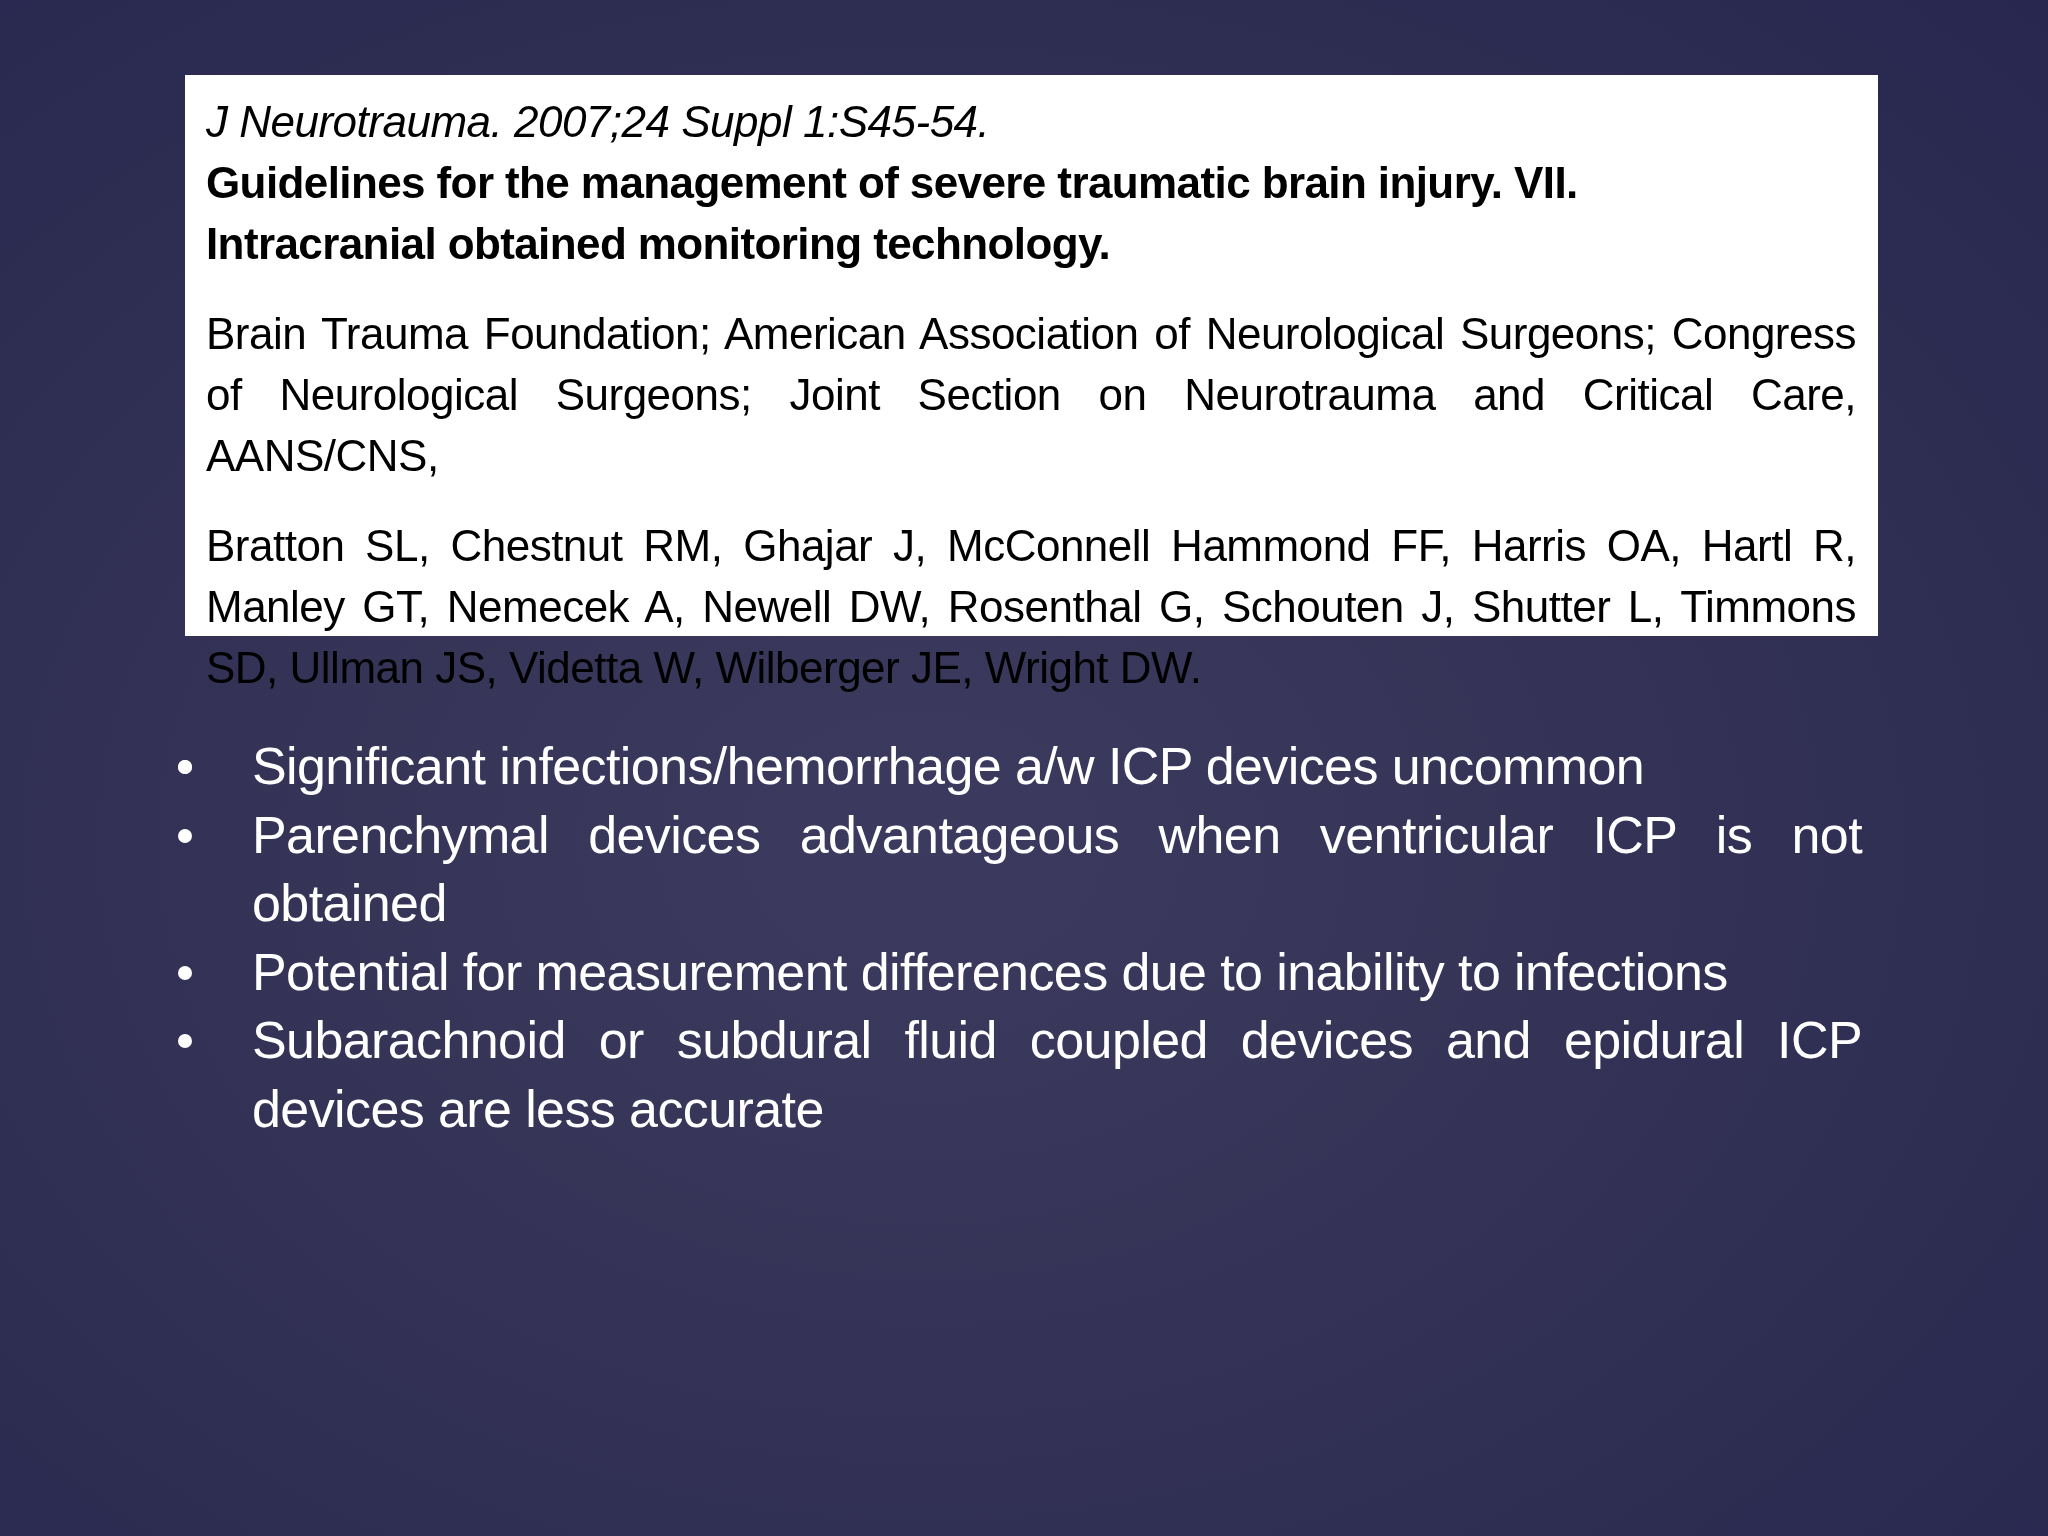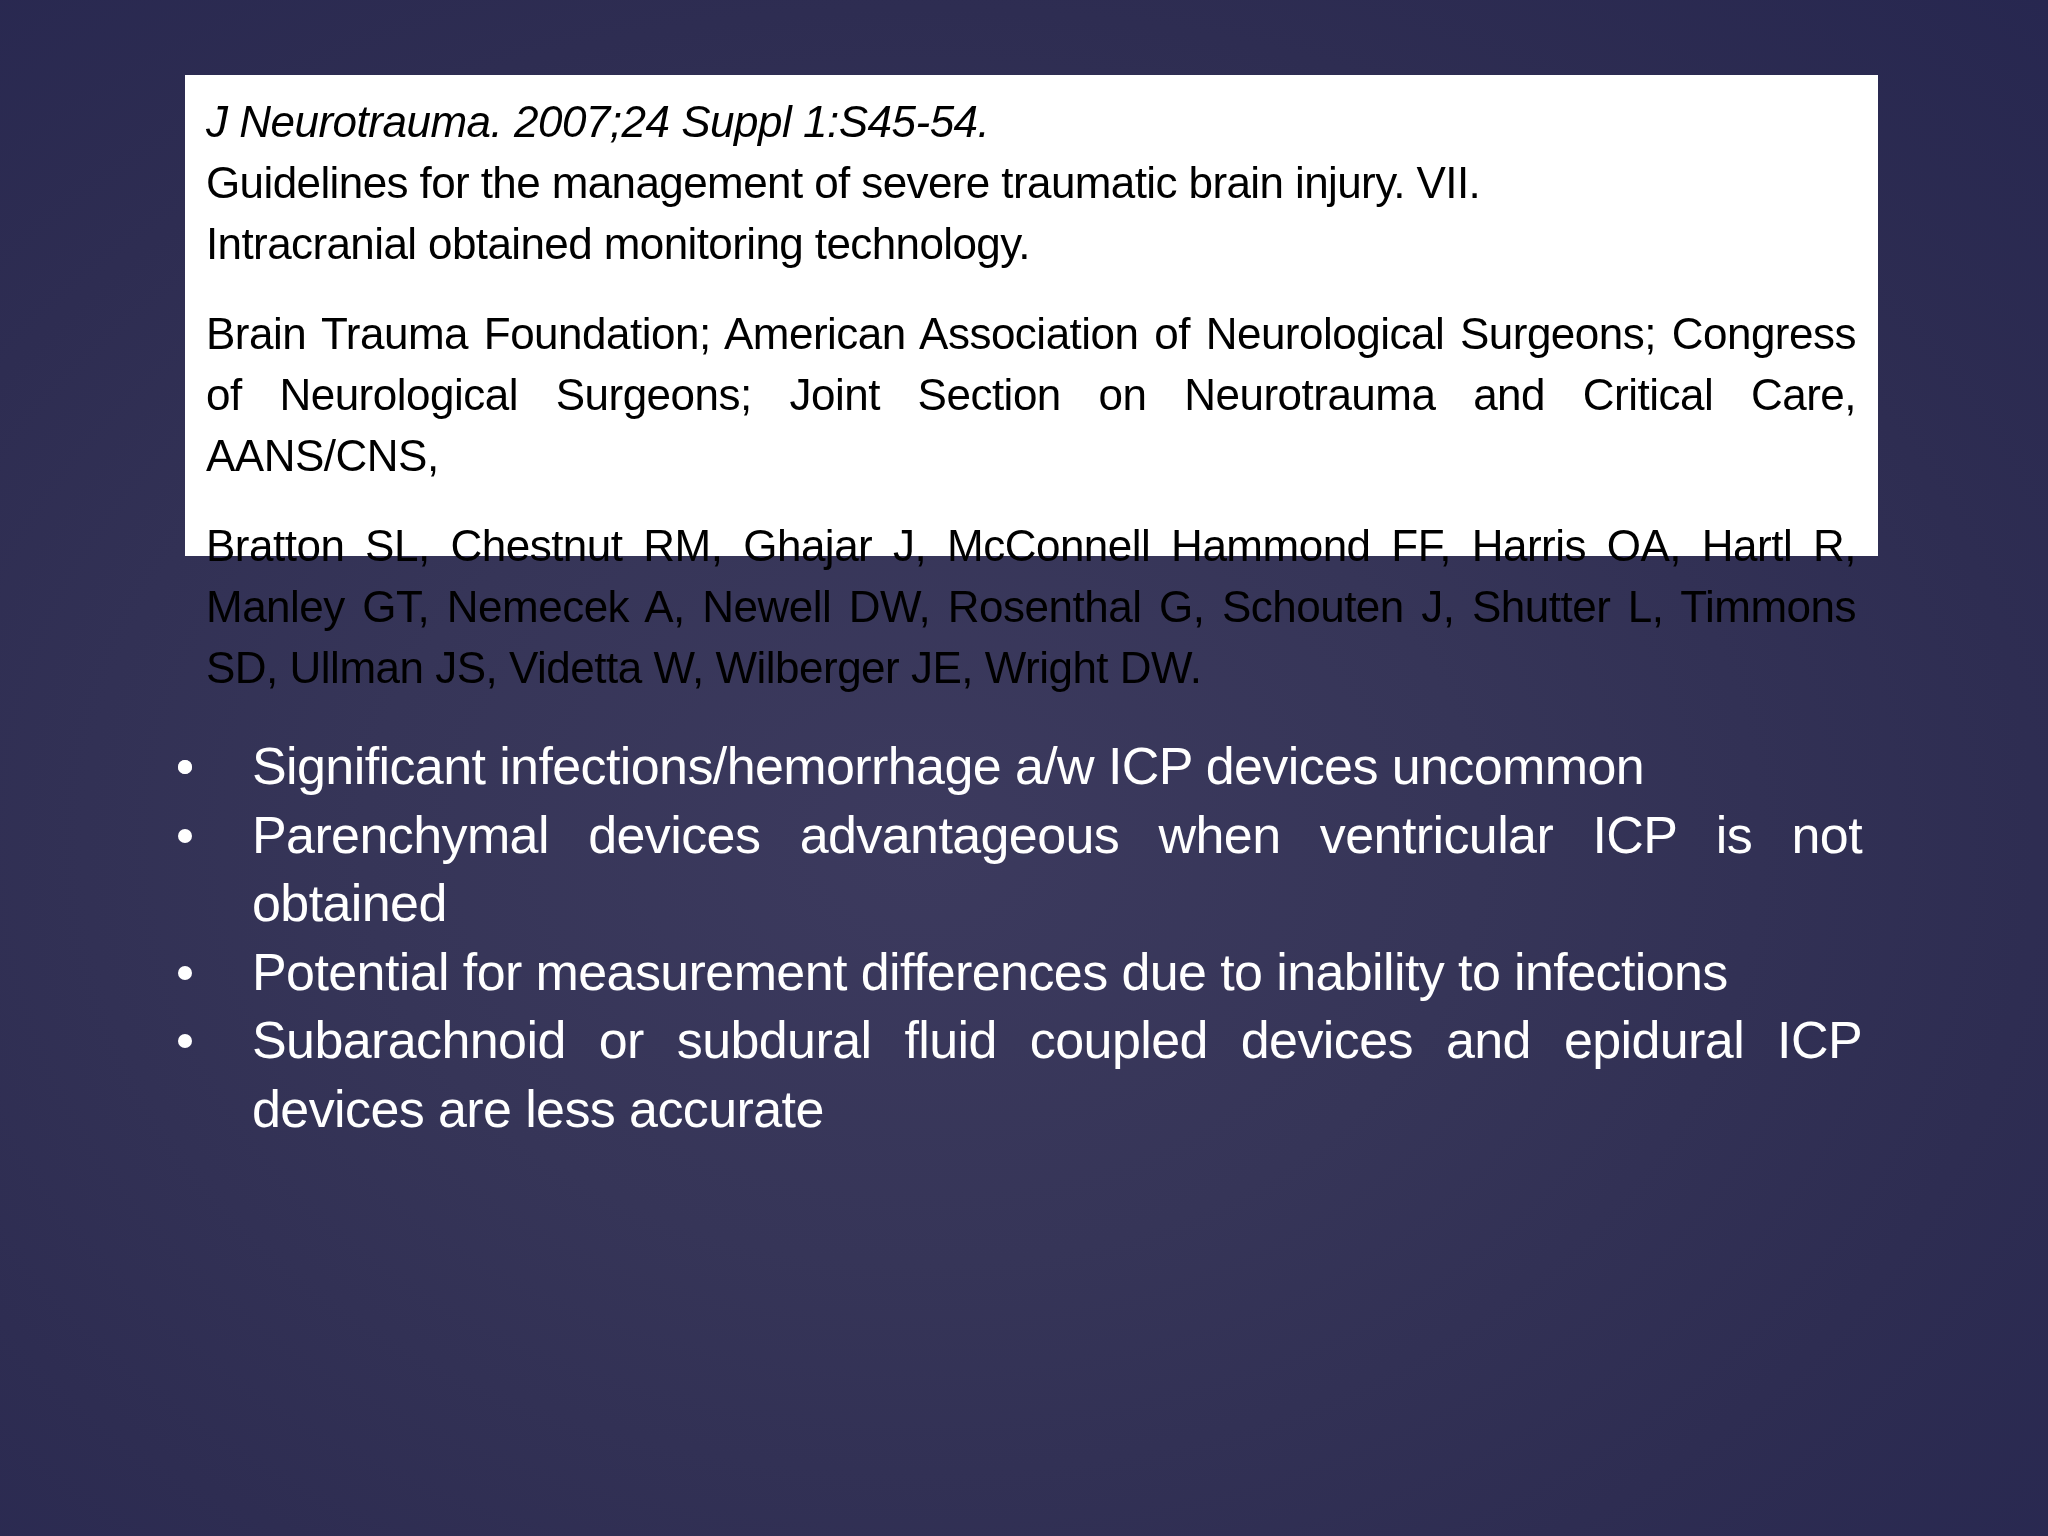--- a/index.html
+++ b/index.html
@@ -3,31 +3,31 @@
 <meta charset="utf-8">
 <style>
   html, body { margin: 0; padding: 0; }
   body {
     width: 2048px; height: 1536px; overflow: hidden; position: relative;
     background:
       radial-gradient(ellipse at 45% 55%, #3c3a5e 0%, #363558 35%, #2e2d52 70%, #272750 100%);
     font-family: "Liberation Sans", "DejaVu Sans", sans-serif;
   }
   .citation-box {
-    position: absolute; left: 185px; top: 75px; width: 1693px; height: 481px;
+    position: absolute; left: 185px; top: 75px; width: 1693px; height: 561px;
     background: #ffffff; box-sizing: border-box;
     padding: 16px 22px 0 21px;
     color: #000;
   }
   .cite-line {
     font-size: 44px; line-height: 61px; white-space: nowrap;
     letter-spacing: -0.5px;
   }
   .cite-journal { font-style: italic; }
-  .cite-title { font-weight: normal; letter-spacing: -0.6px; }
+  .cite-title { font-weight: bold; letter-spacing: -0.6px; }
   .cite-justify {
     font-size: 44px; line-height: 61px; text-align: justify;
     text-align-last: left; letter-spacing: -0.5px; margin-top: 29px;
   }
   .bullets {
     position: absolute; left: 172px; top: 732px; width: 1690px;
     margin: 0; padding: 0; list-style: none; color: #ffffff;
   }
   .bullet-item {
     position: relative; padding-left: 80px;

